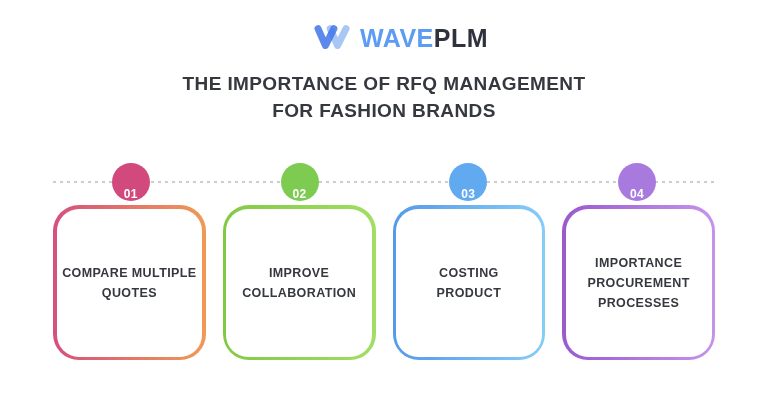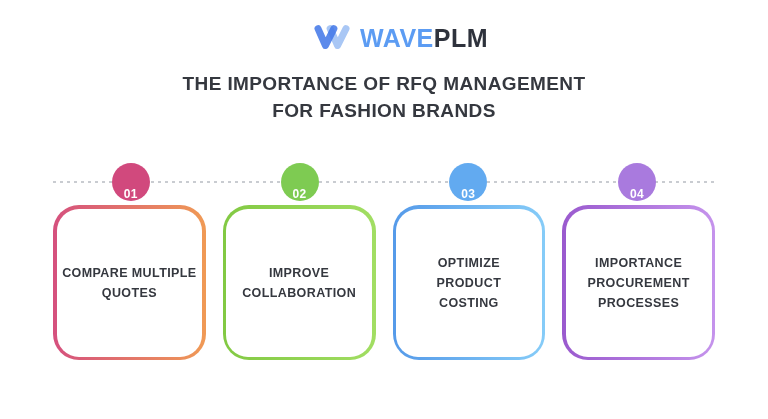--- a/index.html
+++ b/index.html
@@ -102,23 +102,22 @@
           <div class="card-label">
             <span>IMPROVE</span>
             <span>COLLABORATION</span>
           </div>
         </div>
       </div>
 
       <div class="card-border" style="--circle: #62aaf0; --from: #559ae9; --to: #86ccf8;">
         <div class="card-inner">
           <div class="card-label">
-            <span>OPTIMIZE</span>
+            <span>COSTING</span>
             <span>PRODUCT</span>
-            <span>COSTING</span>
           </div>
         </div>
       </div>
 
       <div class="card-border" style="--circle: #a97ade; --from: #9a5ace; --to: #c593ec;">
         <div class="card-inner">
           <div class="card-label">
             <span>IMPORTANCE</span>
             <span>PROCUREMENT</span>
             <span>PROCESSES</span>

